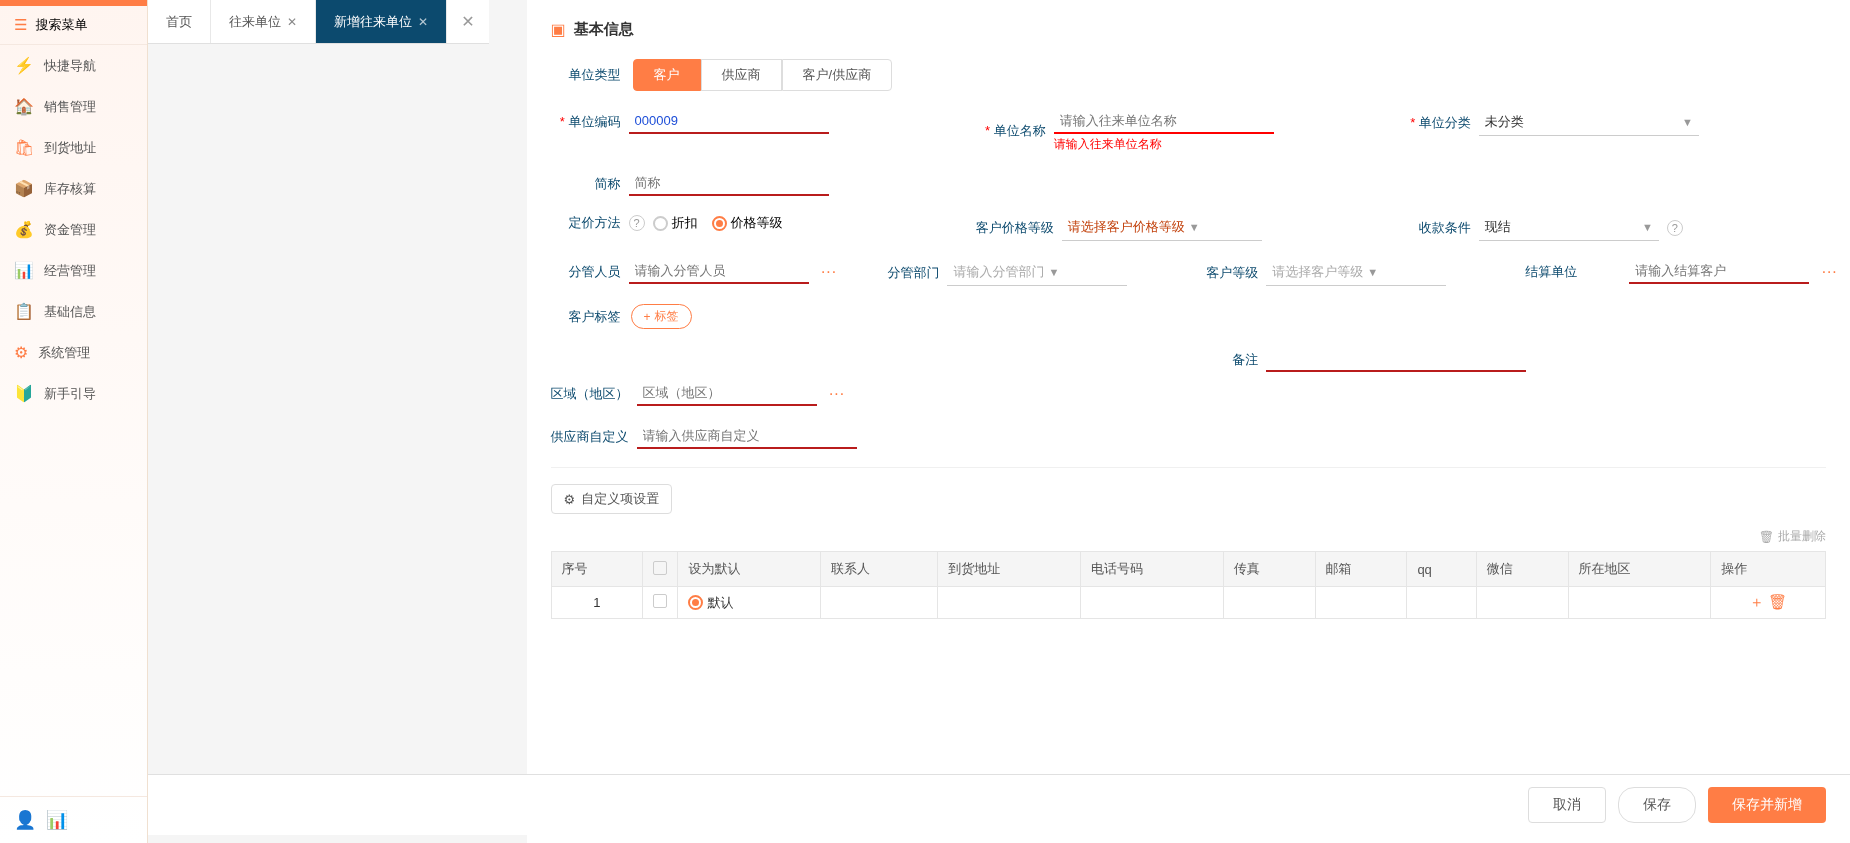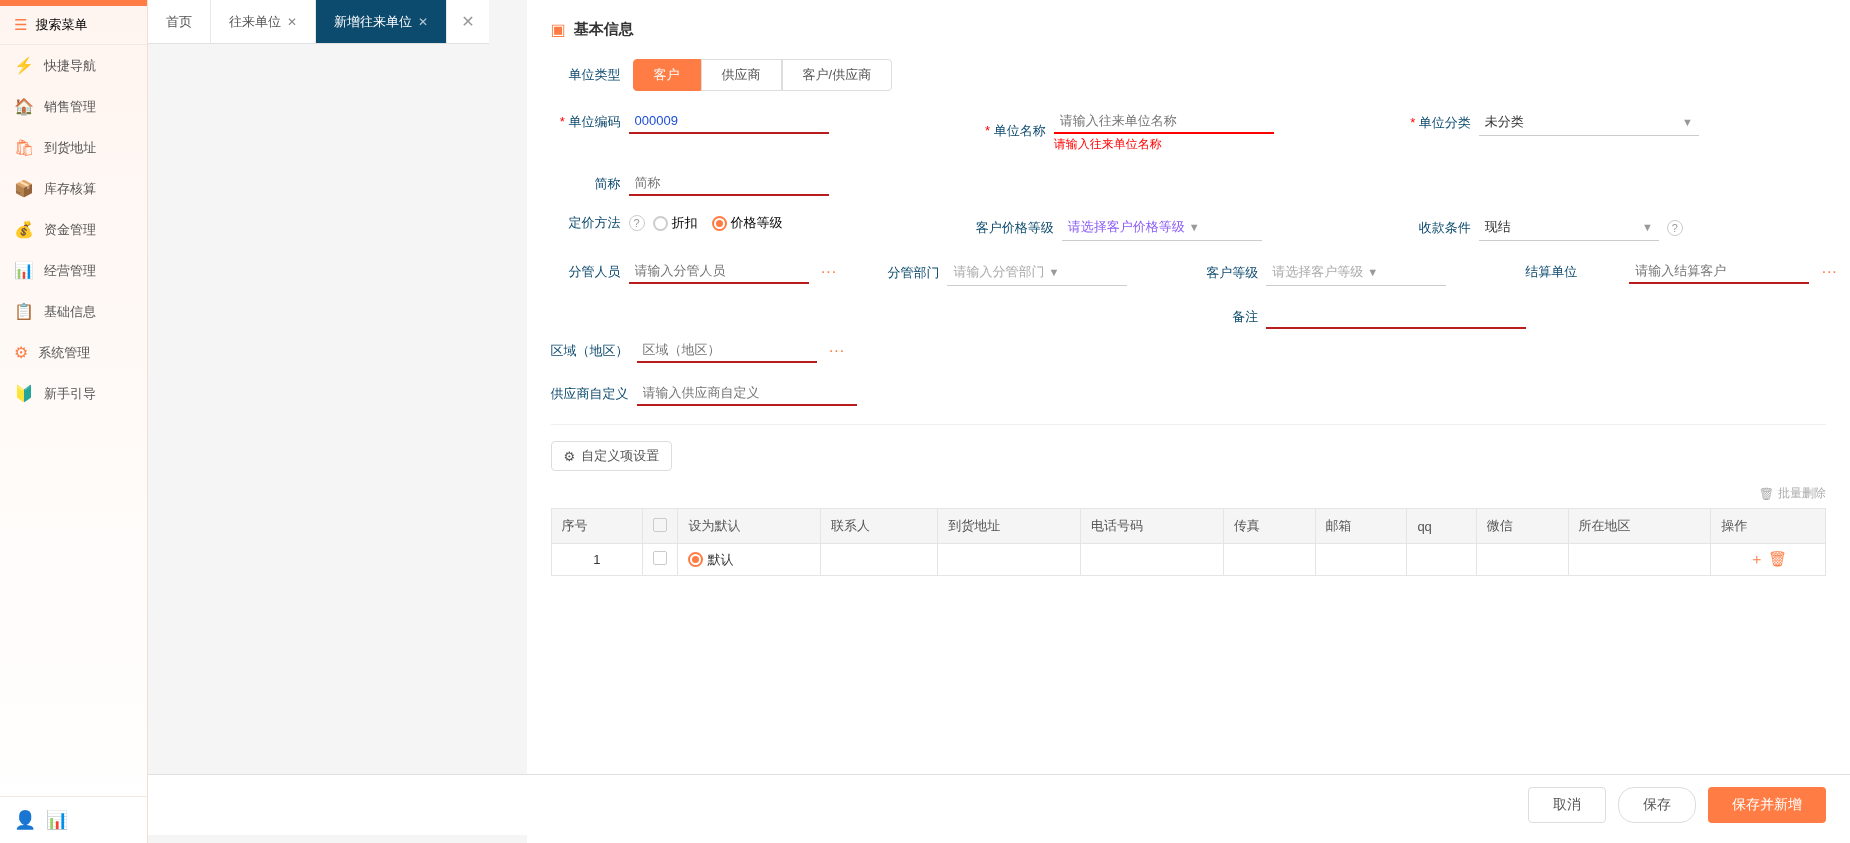--- a/index.html
+++ b/index.html
@@ -514,21 +514,21 @@
           </label>
           <label class="radio-item">
             <div class="radio-circle checked"></div>
             <span>价格等级</span>
           </label>
         </div>
       </div>
       <div class="form-group" style="flex:1;">
         <span class="form-label">客户价格等级</span>
         <div class="form-select" style="width:200px;">
-          <span style="color:#8b5cf6;">请选择客户价格等级</span>
+          <span style="color:#c2410c;">请选择客户价格等级</span>
           <span class="chevron">▼</span>
         </div>
       </div>
       <div class="form-group" style="flex:1;">
         <span class="form-label">收款条件</span>
         <div class="form-select" style="width:180px;">
           <span class="select-value">现结</span>
           <span class="chevron">▼</span>
         </div>
         <span class="help-icon">?</span>
@@ -555,20 +555,29 @@
           <span class="chevron">▼</span>
         </div>
       </div>
       <div class="form-group" style="flex:1;">
         <span class="form-label">结算单位</span>
         <input type="text" class="form-input" placeholder="请输入结算客户" style="width: 180px; margin-left: 44px;">
         <span class="more-btn">···</span>
       </div>
     </div>
 
+    <div class="form-row">
+      <div class="form-group" style="flex:none; gap:10px;">
+        <span class="form-label">客户标签</span>
+        <button class="tag-btn">
+          <span>+</span>
+          <span>标签</span>
+        </button>
+      </div>
+    </div>
 
     <div class="form-row">
       <div class="form-group" style="flex:1;margin-top:34px;">
         <span class="form-label">区域（地区）</span>
         <input type="text" class="form-input" placeholder="区域（地区）" style="width: 180px;">
         <span class="more-btn">···</span>
       </div>
       <div class="form-group" style="flex:1;">
         <span class="form-label">备注</span>
         <input type="text" class="form-input" style="width: 260px;">

